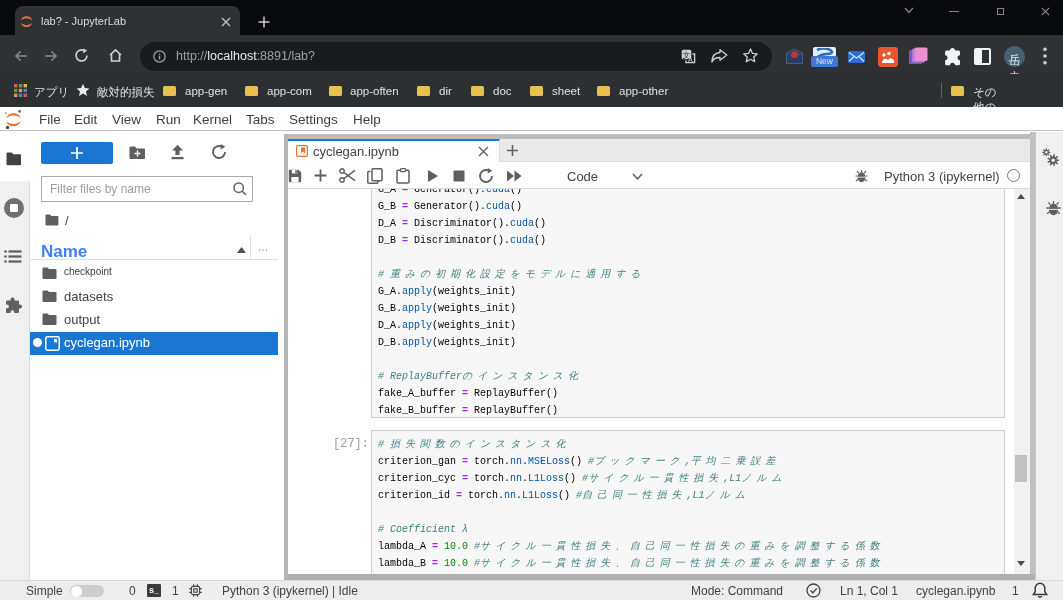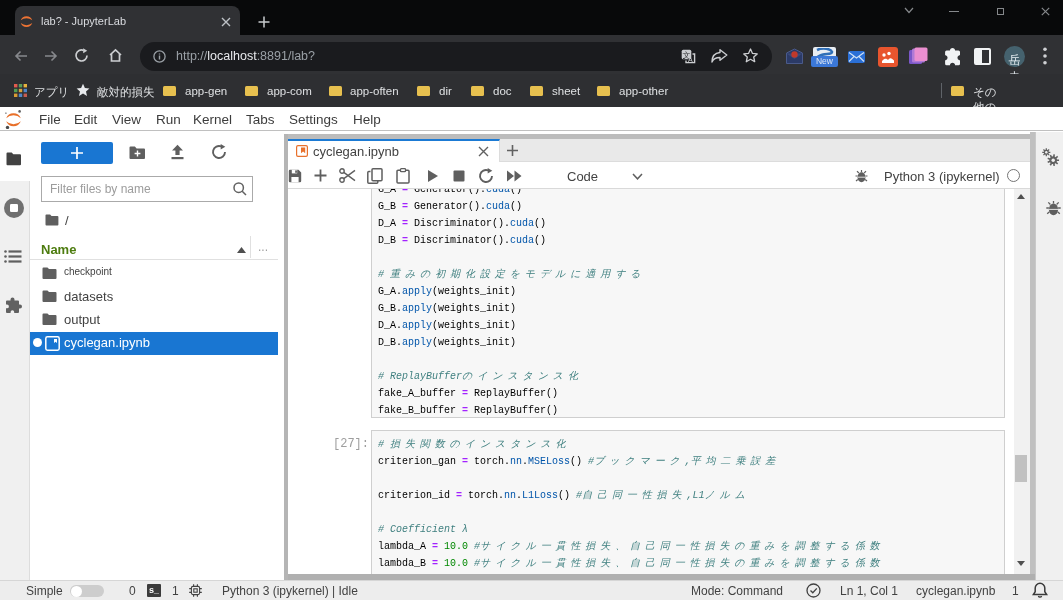--- a/index.html
+++ b/index.html
@@ -234,21 +234,21 @@
 <svg class="abs" style="left:233px;top:182px" width="14" height="14" viewBox="0 0 14 14">
       <circle cx="5.7" cy="5.7" r="4.7" fill="none" stroke="#616161" stroke-width="1.5"></circle>
       <path d="M9.2 9.2 L13 13" stroke="#616161" stroke-width="1.5"></path>
     </svg>
 
 <svg class="abs" style="left:45px;top:214px" width="14" height="12" viewBox="0 0 14 12">
       <path d="M0.5 1.3 a0.9 0.9 0 0 1 0.9-0.9 h3.7 l1.4 1.6 h6 a0.9 0.9 0 0 1 0.9 0.9 v7.6 a0.9 0.9 0 0 1 -0.9 0.9 h-11.1 a0.9 0.9 0 0 1 -0.9-0.9 Z" fill="#5f5f5f"></path>
     </svg>
 <div class="abs" style="left:65px;top:213px;font-size:13px;color:#424242">/</div>
 
-<div class="abs" style="left:41px;top:242px;font-size:13px;font-weight:bold;color:#4d7c0f">Name</div>
+<div class="abs" style="left:41px;top:242px;font-size:17px;font-weight:bold;color:#3b82f6">Name</div>
 <svg class="abs" style="left:237px;top:247px" width="9" height="6" viewBox="0 0 9 6">
       <path d="M4.5 0 L9 6 H0 Z" fill="#4f4f4f"></path>
     </svg>
 <div class="abs" style="left:250px;top:236px;width:1px;height:22px;background:#e0e0e0"></div>
 <div class="abs" style="left:258px;top:240px;font-size:12px;color:#9e9e9e">...</div>
 <div class="abs" style="left:30px;top:259px;width:248px;height:1px;background:#e0e0e0"></div>
 
 <svg class="abs" style="left:42px;top:267px" width="15" height="13" viewBox="0 0 15 13">
       <path d="M0.5 1.4 a1 1 0 0 1 1-1 h4 l1.5 1.7 h6.5 a1 1 0 0 1 1 1 v7.9 a1 1 0 0 1 -1 1 h-12 a1 1 0 0 1 -1-1 Z" fill="#5f5f5f"></path>
     </svg>
@@ -354,20 +354,21 @@
 <div class="cl cm" style="top:77px"># <b class="jp">重みの初期化設定をモデルに適用する</b></div>
 <div class="cl" style="top:94px">G_A.<i class="pr">apply</i>(weights_init)</div>
 <div class="cl" style="top:111px">G_B.<i class="pr">apply</i>(weights_init)</div>
 <div class="cl" style="top:145px">D_B.<i class="pr">apply</i>(weights_init)</div>
 <div class="cl" style="top:128px">D_A.<i class="pr">apply</i>(weights_init)</div>
 <div class="cl cm" style="top:179px"># ReplayBuffer<b class="jp">のインスタンス化</b></div>
 <div class="cl" style="top:196px">fake_A_buffer <i class="op">=</i> ReplayBuffer()</div>
 <div class="cl" style="top:213px">fake_B_buffer <i class="op">=</i> ReplayBuffer()</div>
 <div class="cl cm" style="top:247px"># <b class="jp">損失関数のインスタンス化</b></div>
 <div class="cl" style="top:264px">criterion_gan <i class="op">=</i> torch.<i class="pr">nn</i>.<i class="pr">MSELoss</i>() <i class="cm">#<b class="jp">ブックマーク</b>,<b class="jp">平均二乗誤差</b></i></div>
+<div class="cl" style="top:281px">criterion_cyc <i class="op">=</i> torch.<i class="pr">nn</i>.<i class="pr">L1Loss</i>() <i class="cm">#<b class="jp">サイクル一貫性損失</b>,L1<b class="jp">ノルム</b></i></div>
 <div class="cl" style="top:298px">criterion_id <i class="op">=</i> torch.<i class="pr">nn</i>.<i class="pr">L1Loss</i>() <i class="cm">#<b class="jp">自己同一性損失</b>,L1<b class="jp">ノルム</b></i></div>
 <div class="cl cm" style="top:332px"># Coefficient λ</div>
 <div class="cl" style="top:349px">lambda_A <i class="op">=</i> <i class="nu">10.0</i> <i class="cm">#<b class="jp">サイクル一貫性損失、自己同一性損失の重みを調整する係数</b></i></div>
 <div class="cl" style="top:366px">lambda_B <i class="op">=</i> <i class="nu">10.0</i> <i class="cm">#<b class="jp">サイクル一貫性損失、自己同一性損失の重みを調整する係数</b></i></div>
 </div>
 
 <div class="abs" style="left:1014px;top:189px;width:16px;height:385px;background:#f1f1f1"></div>
 <svg class="abs" style="left:1017px;top:194px" width="8" height="5" viewBox="0 0 8 5">
       <path d="M4 0 L8 5 H0 Z" fill="#505050"></path>
     </svg>

